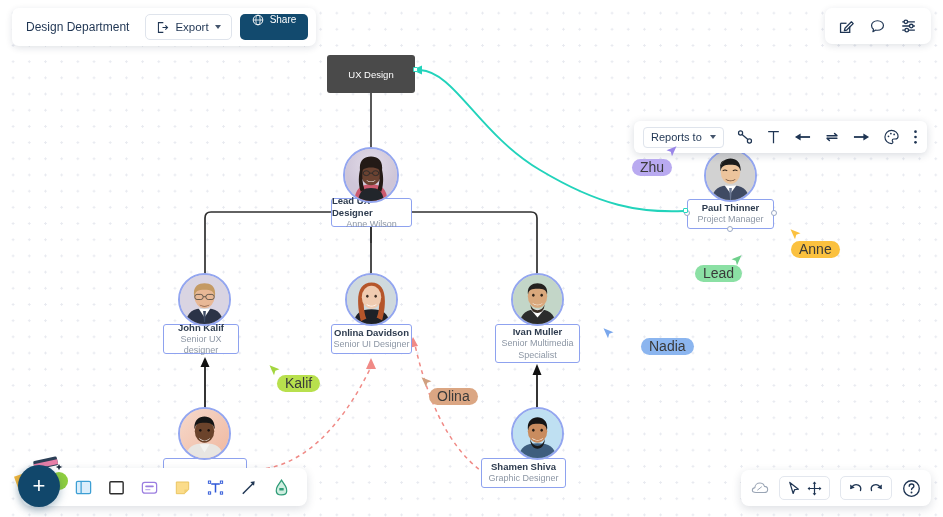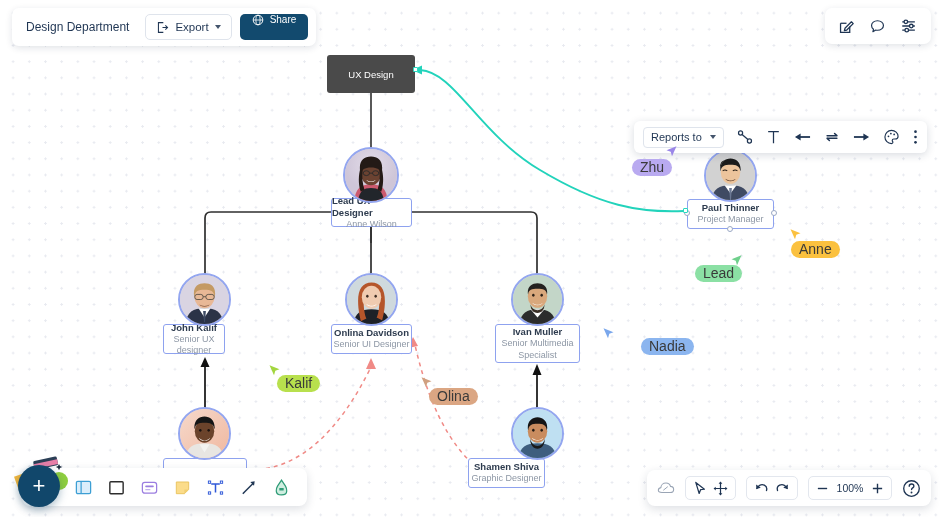--- a/index.html
+++ b/index.html
@@ -271,21 +271,21 @@
       <path d="M20 36h13l-6.5 10z" fill="#fff"></path>
       <path d="M25 39h3l-1 12h-1z" fill="#3d4a63"></path>
       <ellipse cx="26.5" cy="23" rx="11" ry="13" fill="#e8b896"></ellipse>
       <path d="M15 20c0-8 5-11 11.5-11S38 12 38 20c0 2-.5 4-.5 4-1-7-4-8-11-8s-10 1-11 8c0 0-.5-2-.5-4z" fill="#c49a63"></path>
       <rect x="16" y="21" width="9" height="5.5" rx="2.5" fill="none" stroke="#5c5248" stroke-width="1"></rect>
       <rect x="28" y="21" width="9" height="5.5" rx="2.5" fill="none" stroke="#5c5248" stroke-width="1"></rect>
       <path d="M25 23.5h3" stroke="#5c5248" stroke-width="1"></path>
       <path d="M21 32c3 2 8 2 11 0-1 3-10 3-11 0z" fill="#8a5f46"></path>
     </svg>
   </div>
-  <div class="node" style="left:163px;top:324px;width:62px;height:30px;">
+  <div class="node" style="left:163px;top:324px;width:76px;height:30px;">
     <div class="nm">John Kalif</div>
     <div class="rl">Senior UX designer</div>
   </div>
 
   <div class="avatar" style="left:345px;top:273px;width:53px;height:53px;">
     <svg class="face" viewBox="0 0 53 53">
       <rect width="53" height="53" fill="#cfd9dd"></rect>
       <path d="M7 53c1.5-12 8-16 19.5-16S45 41 46 53z" fill="#1e2127"></path>
       <path d="M12 28c0-13 5-20 14.5-20S41 15 41 28c0 10-2 17-3 21l-6-3c2-4 3-11 3-18 0-6-2-9-8.5-9S18 22 18 28c0 7 1 15 3 19l-6 3c-1-5-3-12-3-22z" fill="#b5552a"></path>
       <ellipse cx="26.5" cy="24" rx="10.5" ry="12.5" fill="#f0cbb0"></ellipse>
@@ -322,21 +322,21 @@
       <rect width="53" height="53" fill="#bfe0f2"></rect>
       <path d="M6 53c1.5-12 8-16 20.5-16S45.5 41 47 53z" fill="#3e5e7e"></path>
       <ellipse cx="26.5" cy="24" rx="10.5" ry="12.5" fill="#c98c5f"></ellipse>
       <path d="M16 20c0-7 5-11 10.5-11S37 13 37 20c0 2-.4 3-.4 3-1-6-4-7-10.1-7s-9.1 1-10.1 7c0 0-.4-1-.4-3z" fill="#151515"></path>
       <ellipse cx="22" cy="23" rx="1.3" ry="1.6" fill="#241b14"></ellipse>
       <ellipse cx="31" cy="23" rx="1.3" ry="1.6" fill="#241b14"></ellipse>
       <path d="M20.5 31c4 3.5 8.5 3.5 12 0-.5 4-11.5 4-12 0z" fill="#fff"></path>
       <path d="M18.5 32c1 5 4.5 8 8 8s7-3 8-8c0 7-3.5 11-8 11s-8-4-8-11z" fill="#191919"></path>
     </svg>
   </div>
-  <div class="node" style="left:468px;top:458px;width:77px;height:30px;">
+  <div class="node" style="left:481px;top:458px;width:85px;height:30px;">
     <div class="nm">Shamen Shiva</div>
     <div class="rl">Graphic Designer</div>
   </div>
 
   <div class="avatar" style="left:178px;top:407px;width:53px;height:53px;">
     <svg class="face" viewBox="0 0 53 53">
       <defs>
           <linearGradient id="gP" x1="0" y1="0" x2="1" y2="1">
             <stop offset="0%" stop-color="#f6d9cb"></stop>
             <stop offset="100%" stop-color="#f0b8a0"></stop>
@@ -561,33 +561,20 @@
             <path d="M2.2 3.2L2.6 8l4.6-1.4z" fill="#1f3553"></path>
           </svg>
       </span>
       <span class="icbtn">
         <svg width="15" height="14" viewBox="0 0 16 14">
             <path d="M13 7.5C11.4 3.9 8 2.5 5 4 2.7 5.1 2 7.5 2.7 9.7" stroke="#1f3553" stroke-width="1.4" fill="none" stroke-linecap="round"></path>
             <path d="M13.8 3.2L13.4 8l-4.6-1.4z" fill="#1f3553"></path>
           </svg>
       </span>
     </div>
-    <div class="grp">
-      <span class="icbtn">
-        <svg width="13" height="13" viewBox="0 0 14 14">
-            <path d="M2 7h10" stroke="#1f3553" stroke-width="1.5"></path>
-          </svg>
-      </span>
-      <span class="zoomval">100%</span>
-      <span class="icbtn">
-        <svg width="13" height="13" viewBox="0 0 14 14">
-            <path d="M2 7h10M7 2v10" stroke="#1f3553" stroke-width="1.5"></path>
-          </svg>
-      </span>
-    </div>
     <span class="icbtn">
       <svg width="19" height="19" viewBox="0 0 20 20">
           <circle cx="10" cy="10" r="8.2" stroke="#1f3553" stroke-width="1.4" fill="none"></circle>
           <path d="M7.6 7.6c0-1.4 1.1-2.3 2.5-2.3s2.4.9 2.4 2.2c0 1.9-2.4 1.8-2.4 3.6" stroke="#1f3553" stroke-width="1.4" fill="none" stroke-linecap="round"></path>
           <circle cx="10" cy="14.2" r="1" fill="#1f3553"></circle>
         </svg>
     </span>
   </div>
 
 </div>

